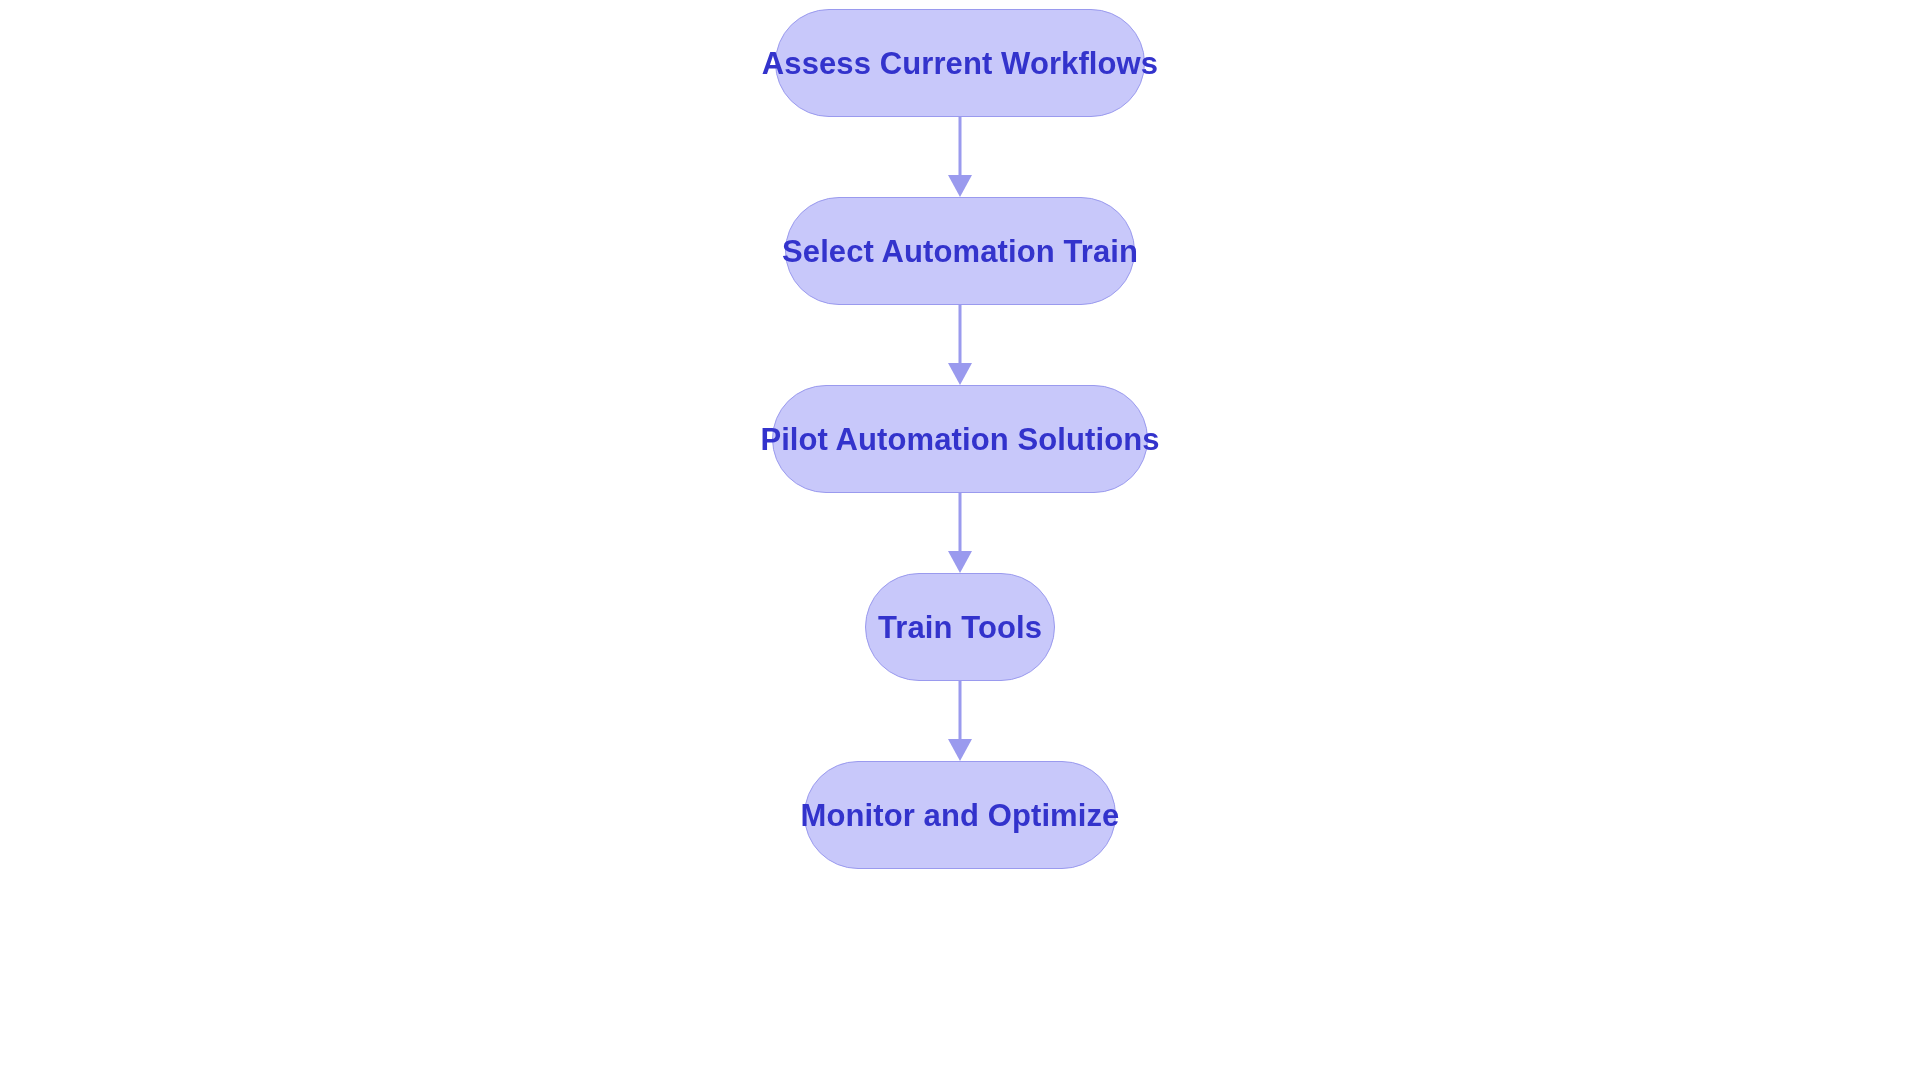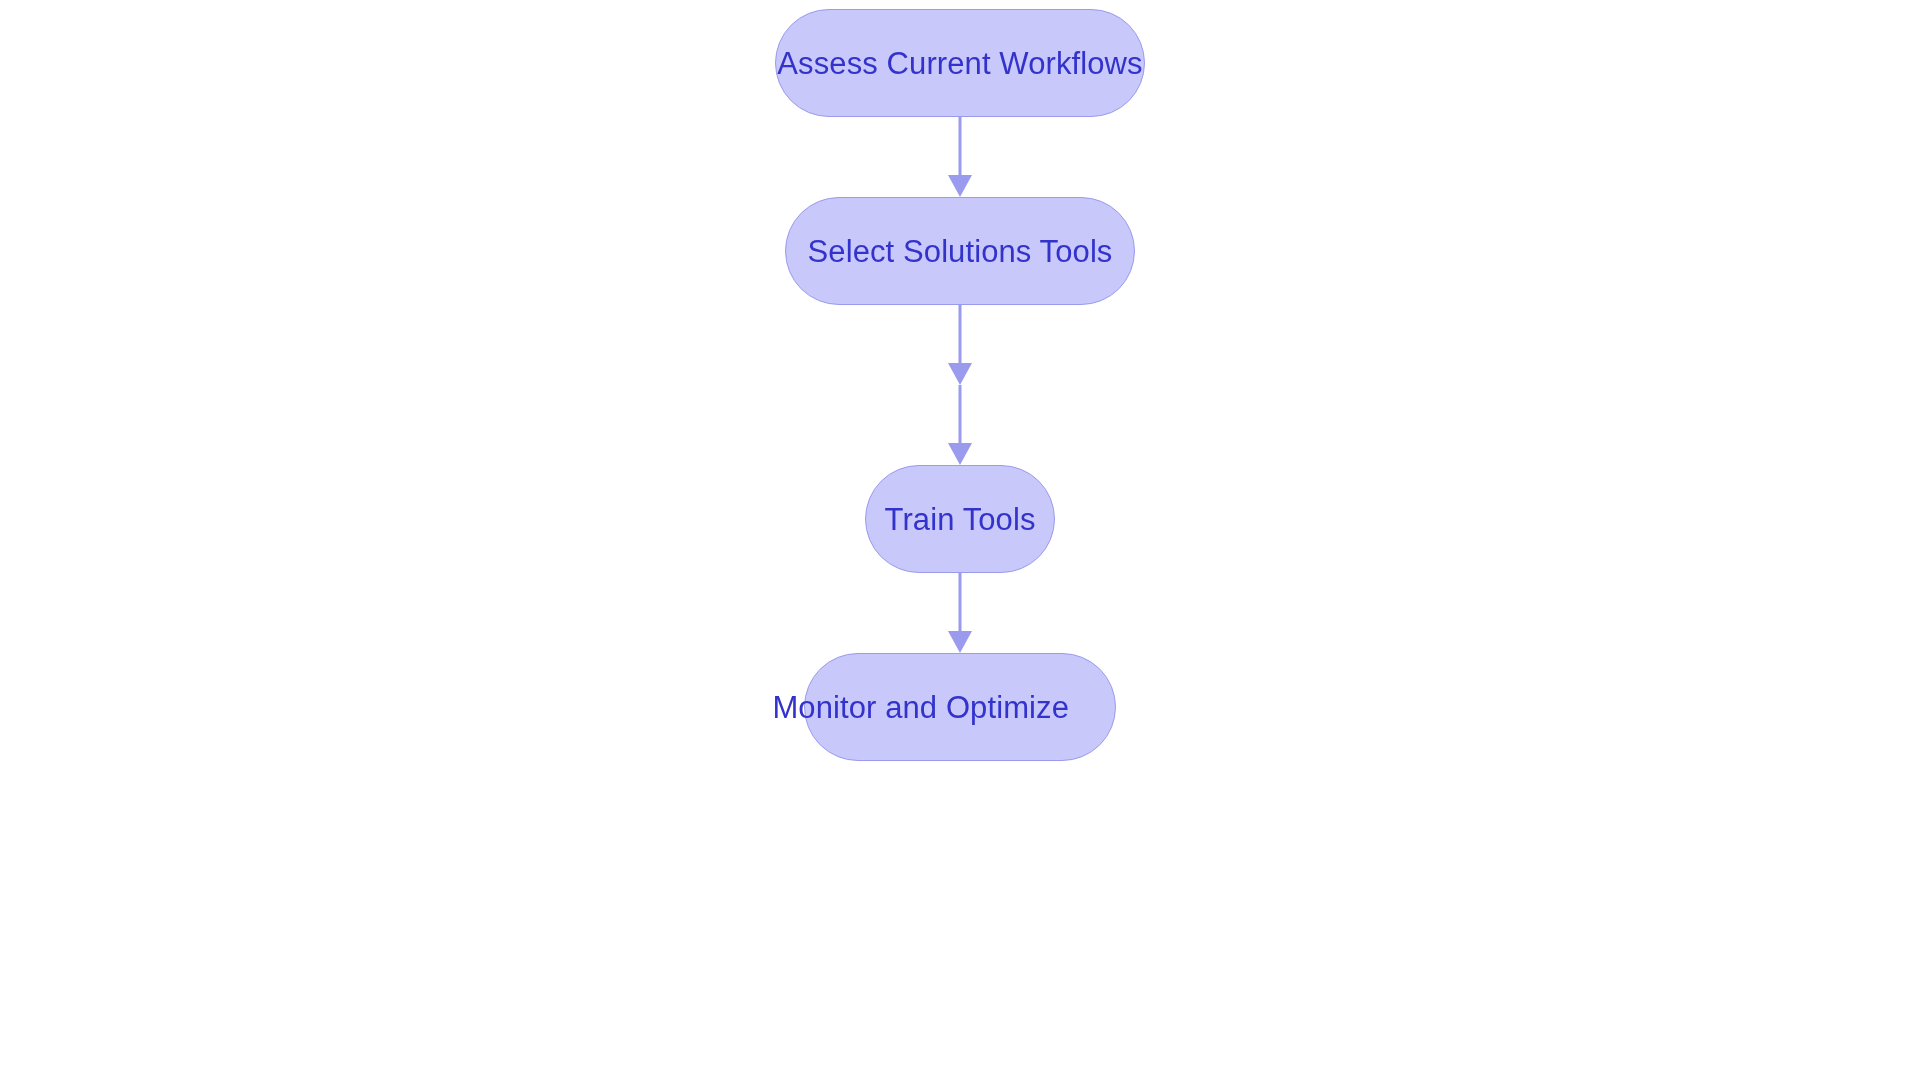--- a/index.html
+++ b/index.html
@@ -47,32 +47,32 @@
     height: 108px;
     flex: none;
     position: relative;
     z-index: 2;
   }
 
   .node-label {
     color: #3333cc;
     font-family: "Liberation Sans", sans-serif;
     font-size: 31px;
-    font-weight: 400;
+    font-weight: 700;
     line-height: 1;
     letter-spacing: 0.1px;
     white-space: nowrap;
   }
 
   
   .node.n0 { width: 370px; }
   .node.n1 { width: 350px; }
   .node.n2 { width: 376px; }
   .node.n3 { width: 190px; }
-  .node.n4 { width: 312px; justify-content: flex-end; }
+  .node.n4 { width: 312px; }
 
   
   .connector {
     flex: none;
     position: relative;
     width: 26px;
     display: block;
     z-index: 1;
   }
   .connector .shaft {
@@ -121,28 +121,31 @@
     <div class="node n0">
       <span class="node-label">Assess Current Workflows</span>
     </div>
 
     <div class="connector c0">
       <span class="shaft"></span>
       <span class="head"></span>
     </div>
 
     <div class="node n1">
-      <span class="node-label">Select Solutions Tools</span>
+      <span class="node-label">Select Automation Train</span>
     </div>
 
     <div class="connector c1">
       <span class="shaft"></span>
       <span class="head"></span>
     </div>
 
+    <div class="node n2">
+      <span class="node-label">Pilot Automation Solutions</span>
+    </div>
 
     <div class="connector c2">
       <span class="shaft"></span>
       <span class="head"></span>
     </div>
 
     <div class="node n3">
       <span class="node-label">Train Tools</span>
     </div>
 

